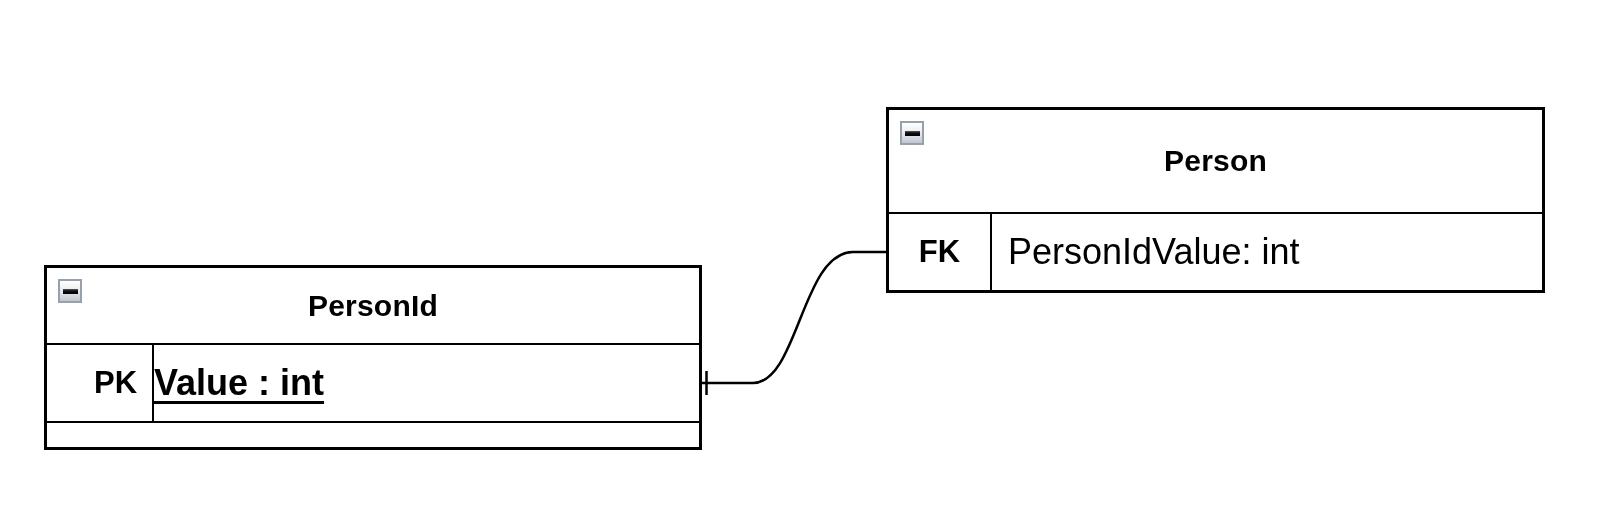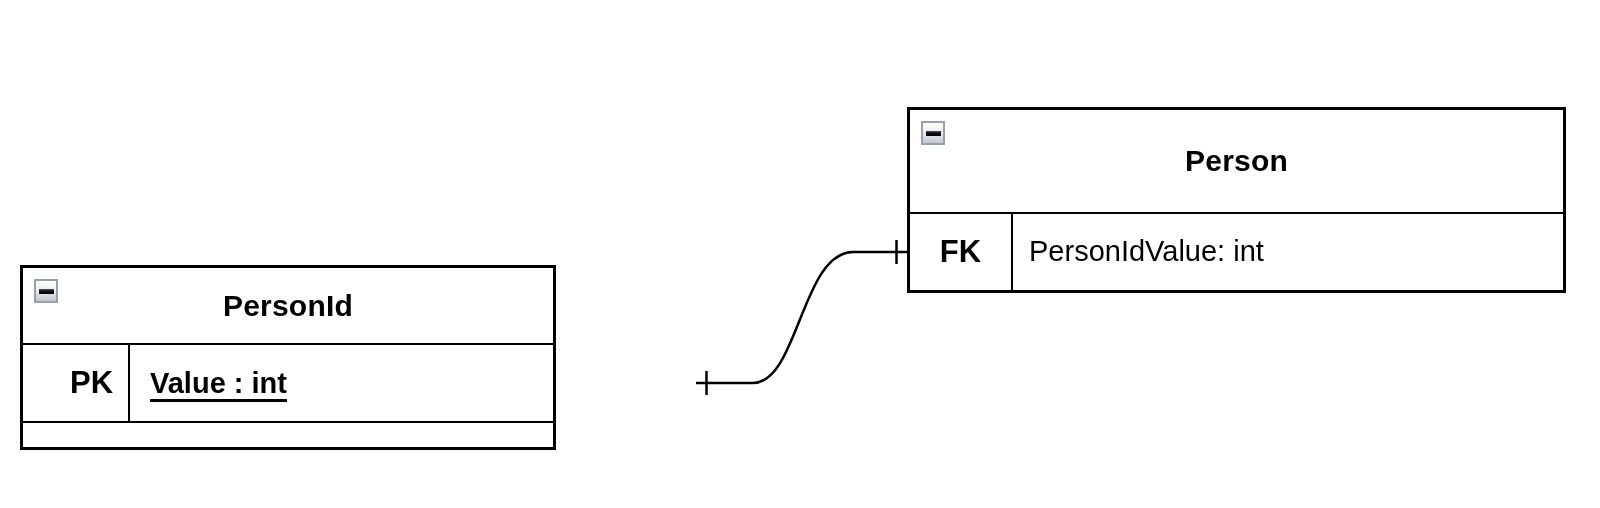--- a/index.html
+++ b/index.html
@@ -26,27 +26,27 @@
   }
   .entity {
     position: absolute;
     box-sizing: border-box;
     border: 3px solid #000000;
     background: #ffffff;
     display: flex;
     flex-direction: column;
   }
   .entity-personid {
-    left: 20px;
+    left: 44px;
     top: 265px;
-    width: 536px;
+    width: 658px;
     height: 185px;
   }
   .entity-person {
-    left: 907px;
+    left: 886px;
     top: 107px;
     width: 659px;
     height: 186px;
   }
   .entity-header {
     position: relative;
     box-sizing: border-box;
     border-bottom: 2px solid #000000;
     display: flex;
     align-items: center;
@@ -94,24 +94,23 @@
     justify-content: center;
     font-size: 31px;
     font-weight: bold;
   }
   .entity-personid .key-cell { width: 75px; margin-left: 32px; }
   .entity-person   .key-cell { width: 103px; }
   .attr-cell {
     flex: 1;
     display: flex;
     align-items: center;
-    font-size: 29px;
+    font-size: 36px;
   }
   .entity-personid .attr-cell {
-    padding-left: 20px;
     font-weight: bold;
     text-decoration: underline;
     text-decoration-thickness: 3px;
     text-underline-offset: 6px;
   }
   .entity-person .attr-cell {
     padding-left: 16px;
     font-weight: normal;
   }
   .empty-row {

